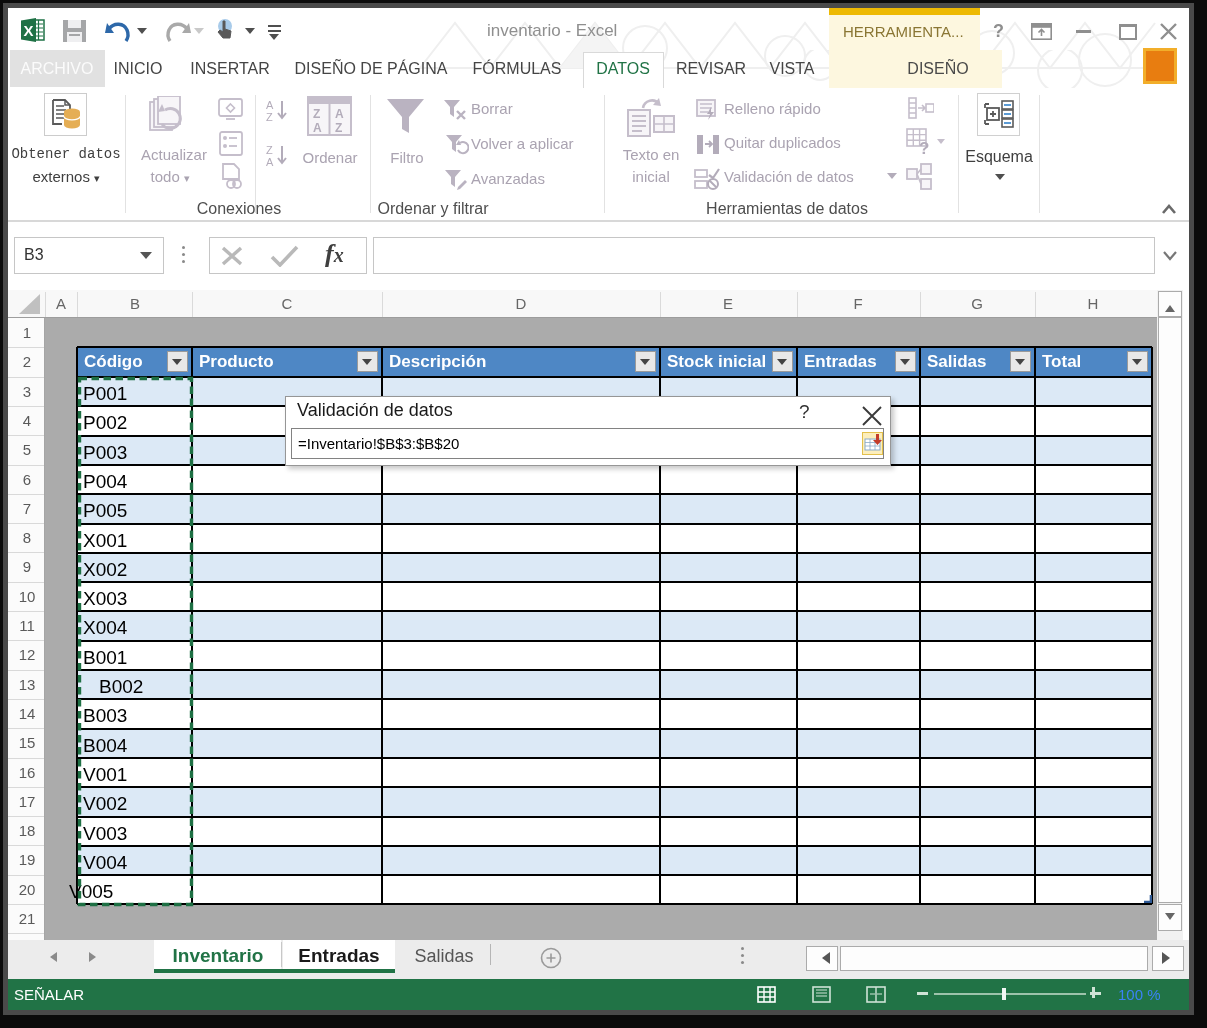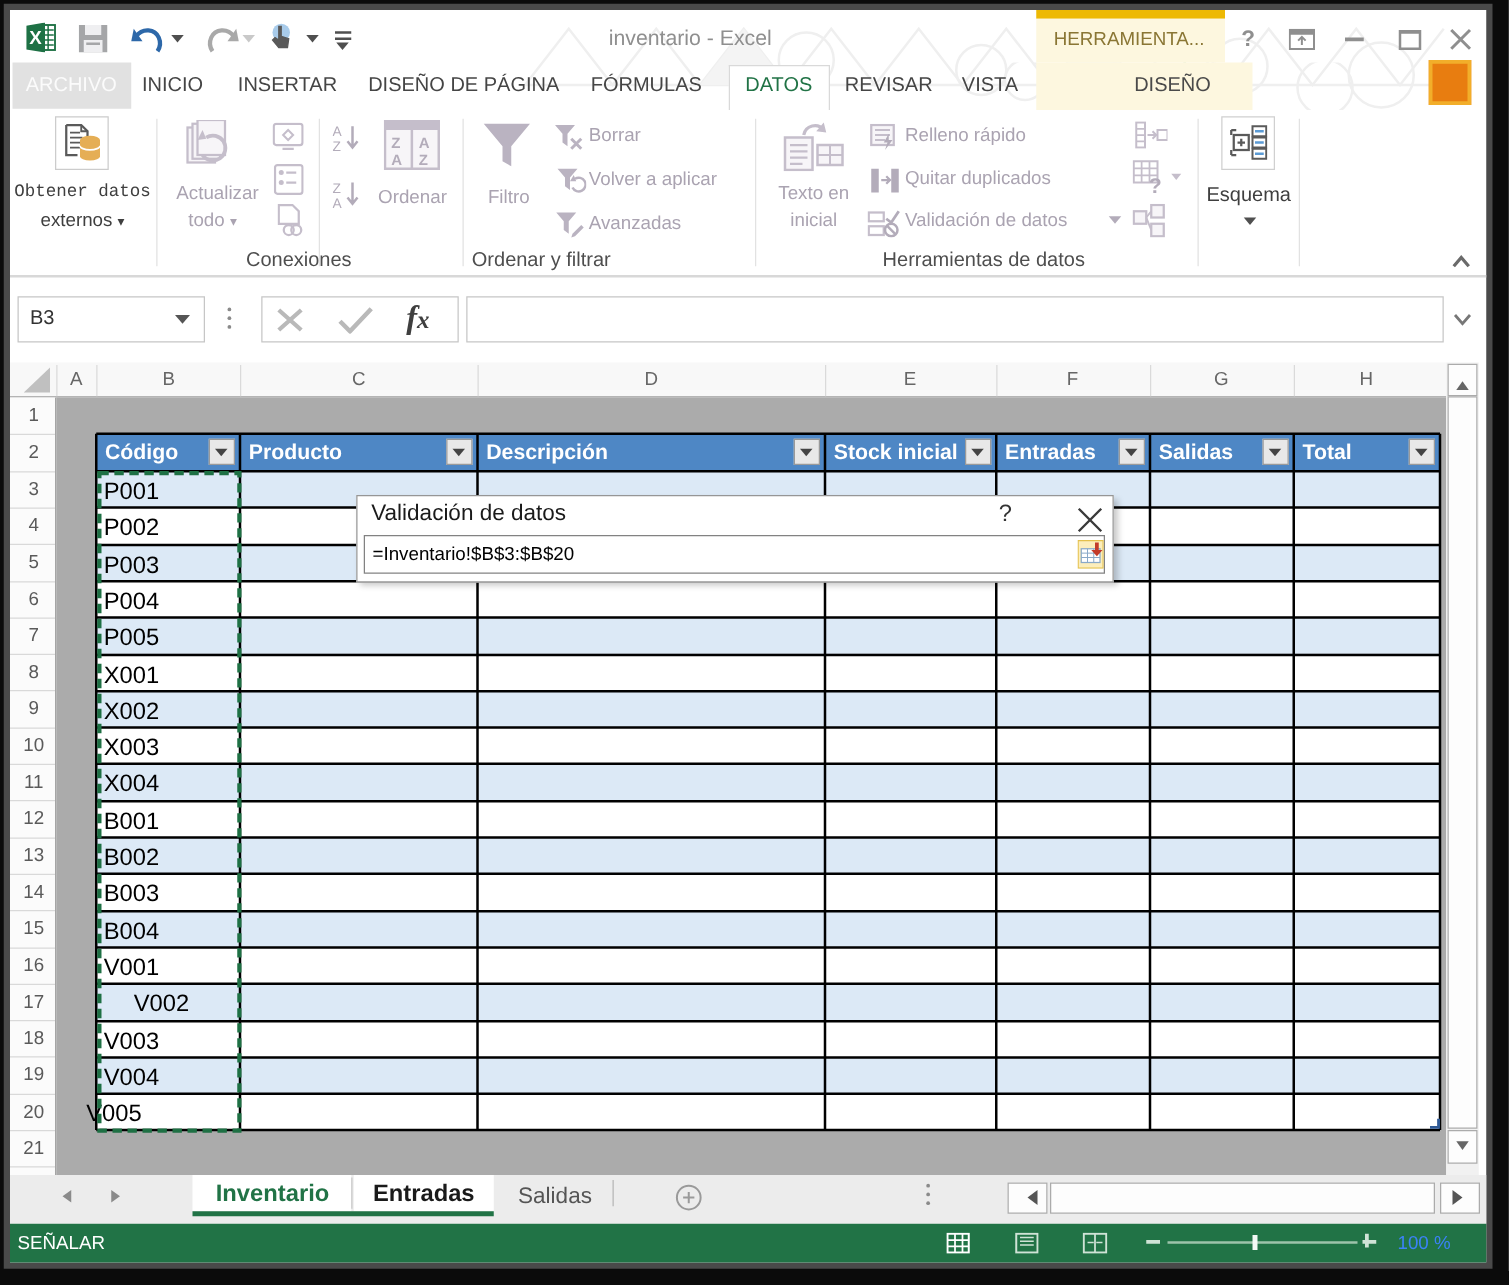--- a/index.html
+++ b/index.html
@@ -388,29 +388,29 @@
     <div class="celltxt" style="left:83px;top:529.5px;">X001</div>
     <div class="abs" style="left:77px;top:552.8px;width:1075px;height:29.3px;background:#dce9f6;"></div>
     <div class="celltxt" style="left:83px;top:558.8px;">X002</div>
     <div class="abs" style="left:77px;top:582.1px;width:1075px;height:29.3px;background:#ffffff;"></div>
     <div class="celltxt" style="left:83px;top:588.1px;">X003</div>
     <div class="abs" style="left:77px;top:611.4px;width:1075px;height:29.3px;background:#dce9f6;"></div>
     <div class="celltxt" style="left:83px;top:617.4px;">X004</div>
     <div class="abs" style="left:77px;top:640.7px;width:1075px;height:29.3px;background:#ffffff;"></div>
     <div class="celltxt" style="left:83px;top:646.7px;">B001</div>
     <div class="abs" style="left:77px;top:670.0px;width:1075px;height:29.3px;background:#dce9f6;"></div>
-    <div class="celltxt" style="left:83px;top:676.0px;">B002</div>
+    <div class="celltxt" style="left:99px;top:676.0px;">B002</div>
     <div class="abs" style="left:77px;top:699.3px;width:1075px;height:29.3px;background:#ffffff;"></div>
     <div class="celltxt" style="left:83px;top:705.3px;">B003</div>
     <div class="abs" style="left:77px;top:728.6px;width:1075px;height:29.3px;background:#dce9f6;"></div>
     <div class="celltxt" style="left:83px;top:734.6px;">B004</div>
     <div class="abs" style="left:77px;top:757.9px;width:1075px;height:29.3px;background:#ffffff;"></div>
     <div class="celltxt" style="left:83px;top:763.9px;">V001</div>
     <div class="abs" style="left:77px;top:787.2px;width:1075px;height:29.3px;background:#dce9f6;"></div>
-    <div class="celltxt" style="left:83px;top:793.2px;margin-left:24px;">V002</div>
+    <div class="celltxt" style="left:83px;top:793.2px;">V002</div>
     <div class="abs" style="left:77px;top:816.5px;width:1075px;height:29.3px;background:#ffffff;"></div>
     <div class="celltxt" style="left:83px;top:822.5px;">V003</div>
     <div class="abs" style="left:77px;top:845.8px;width:1075px;height:29.3px;background:#dce9f6;"></div>
     <div class="celltxt" style="left:83px;top:851.8px;">V004</div>
     <div class="abs" style="left:77px;top:875.1px;width:1075px;height:29.3px;background:#ffffff;"></div>
     <div class="celltxt" style="left:69px;top:881.1px;">V005</div>
     <div class="hline" style="left:77px;top:346px;width:1075px;"></div>
     <div class="hline" style="left:77px;top:376px;width:1075px;"></div>
     <div class="hline" style="left:77px;top:405.3px;width:1075px;"></div>
     <div class="hline" style="left:77px;top:434.6px;width:1075px;"></div>

